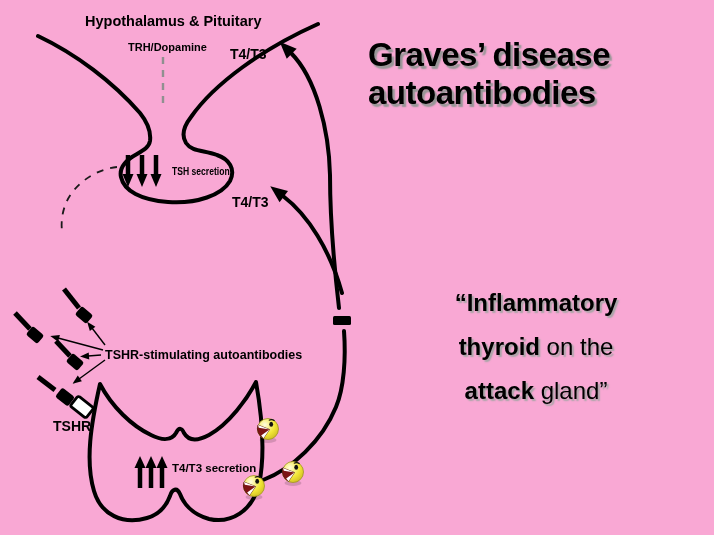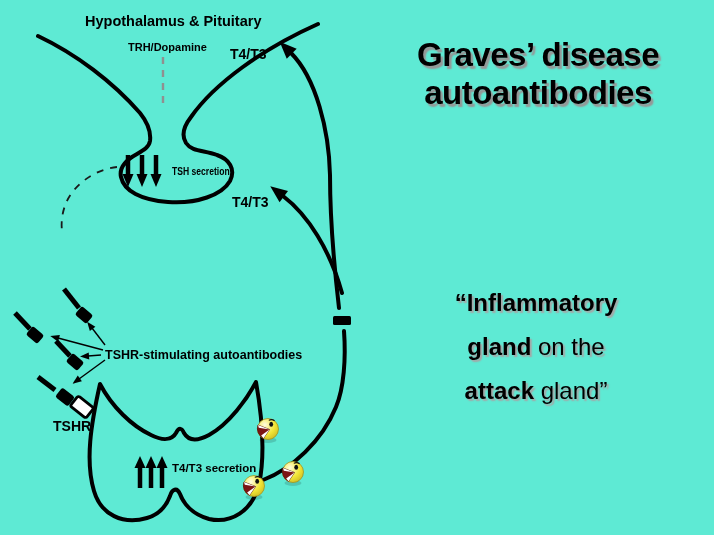--- a/index.html
+++ b/index.html
@@ -1,23 +1,23 @@
 <!DOCTYPE html>
 <html><head>
 <meta charset="utf-8">
 <style>
   html,body{margin:0;padding:0;background:#fff;}
   .slide{
-    position:relative;width:714px;height:535px;background:#5eead4;overflow:hidden;
+    position:relative;width:714px;height:535px;background:#f9a8d4;overflow:hidden;
     font-family:"Liberation Sans",sans-serif;
   }
   .diagram{position:absolute;left:0;top:0;width:714px;height:535px;}
   .diagram text{font-family:"Liberation Sans",sans-serif;font-weight:bold;fill:#000;}
   .slide-title{
-    position:absolute;left:368px;top:36px;width:340px;text-align:center;
+    position:absolute;left:368px;top:36px;width:340px;text-align:left;
     font-weight:bold;font-size:33px;line-height:38px;letter-spacing:-0.5px;color:#000;
     text-shadow:2.5px 2.5px 1.5px #969696;
   }
   .quote{
     position:absolute;left:364px;top:281px;width:344px;text-align:center;
     font-size:24px;line-height:44px;font-weight:normal;color:#000;
     text-shadow:2px 2px 1.5px #a6a6a6;
   }
   .quote .b{font-weight:bold;}
 </style>
@@ -121,17 +121,17 @@
     <use href="#cellFace" x="293" y="472" transform=""></use>
   </svg>
 
   <div class="slide-title">
     <div>Graves’ disease</div>
     <div>autoantibodies</div>
   </div>
 
   <div class="quote">
     <div><span class="b">“</span><span class="b">Inflammatory</span></div>
-    <div><span class="b">gland</span><span> on the</span></div>
+    <div><span class="b">thyroid</span><span> on the</span></div>
     <div><span class="b">attack</span><span> gland”</span></div>
   </div>
 
 </div>
 
 </body></html>

